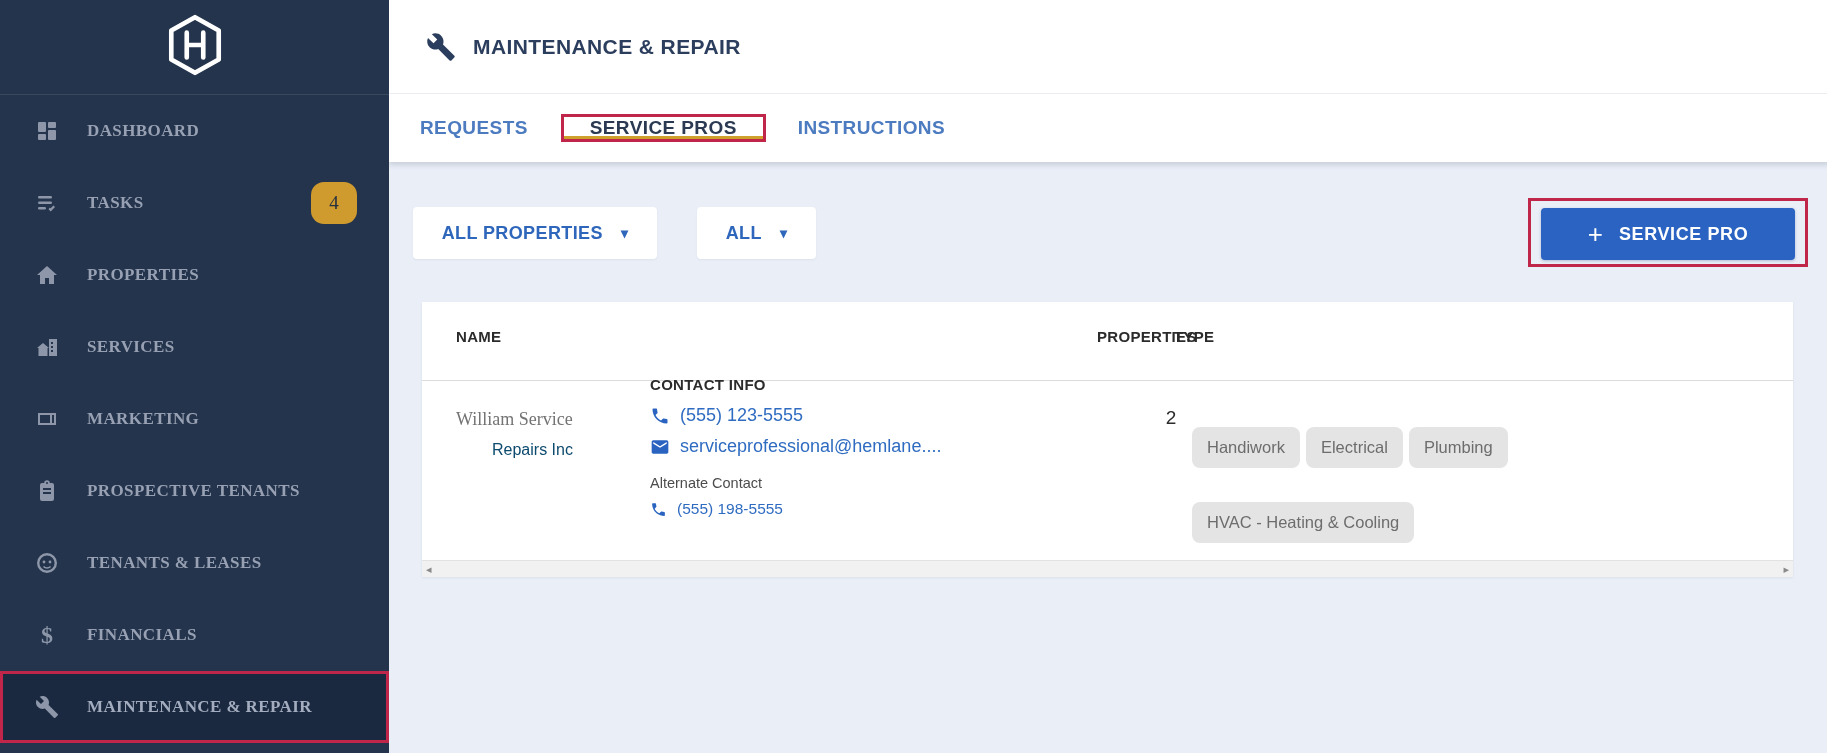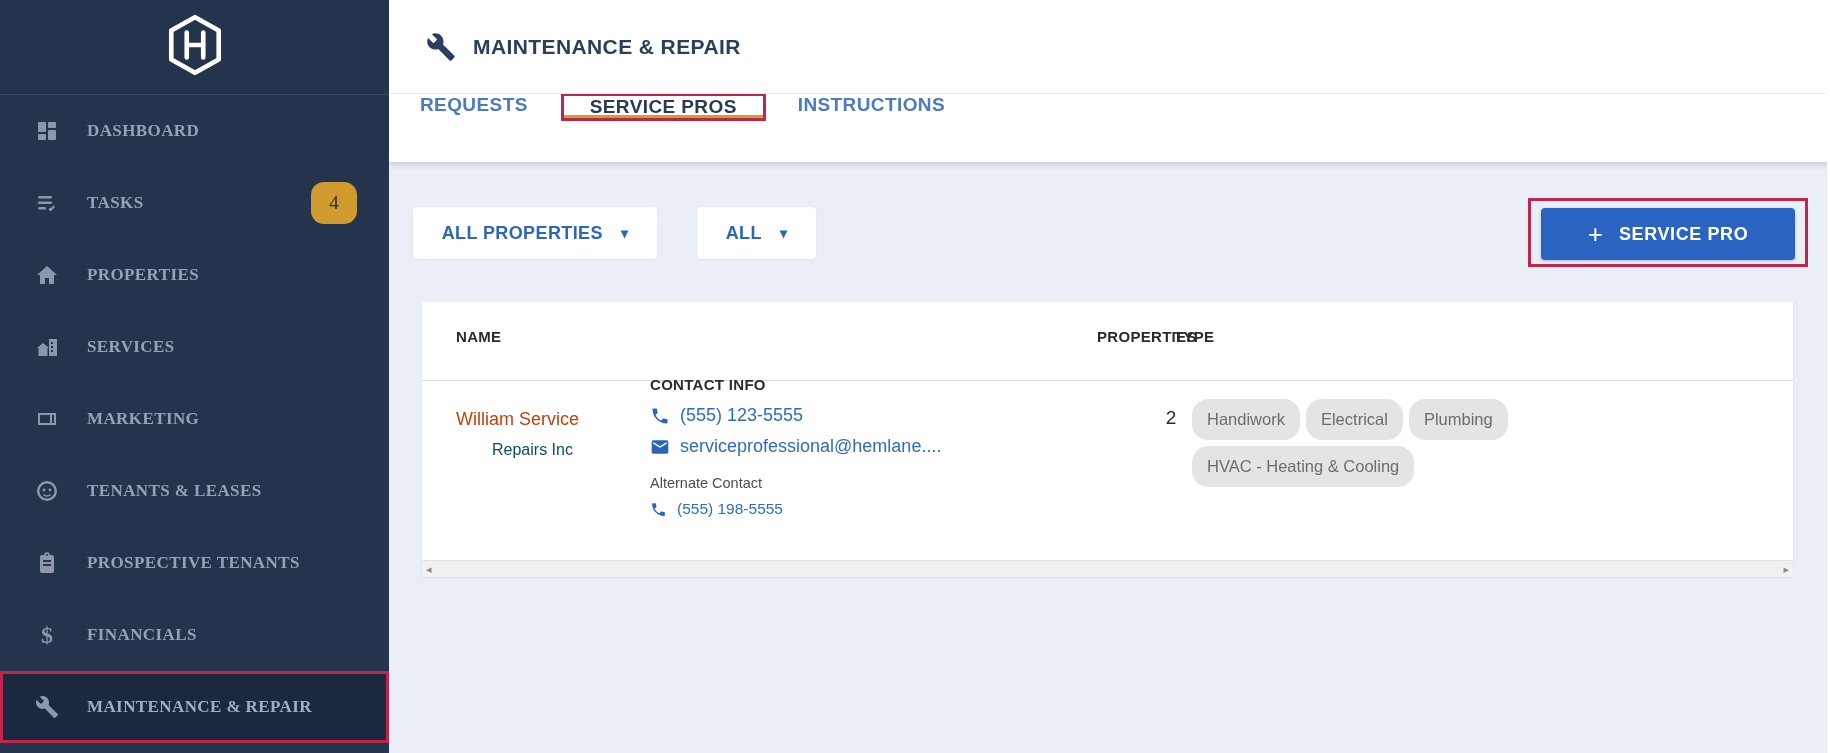--- a/index.html
+++ b/index.html
@@ -21,21 +21,21 @@
     background:#cf9a2e; border-radius:13px; display:flex; align-items:center; justify-content:center;
     color:#26313f; font-size:19px; font-weight:400; }
 
   
   .main { position:absolute; left:389px; top:0; width:1441px; height:753px; }
   .header { height:94px; background:#ffffff; display:flex; align-items:center; padding-left:37px; border-bottom:1px solid #ebedf1; position:relative; z-index:3; }
   .header .wrench { width:30px; height:30px; }
   .header .wrench svg { width:30px; height:30px; fill:#2c3e5d; }
   .page-title { margin-left:17px; font-size:21px; font-weight:700; letter-spacing:0.4px; color:#2c3e5d; }
 
-  .tabbar { height:68px; background:#ffffff; display:flex; align-items:flex-start; padding-left:31px;
+  .tabbar { height:68px; background:#ffffff; display:flex; align-items:center; padding-left:31px;
     box-shadow:0 3px 5px rgba(90,100,120,0.22); position:relative; z-index:2; }
   .tab { display:flex; align-items:center; font-size:19px; font-weight:700; letter-spacing:0.4px; color:#4c7bc0; cursor:pointer; }
   .tab.plain-1 { margin-right:33px; }
   .tab-annotation { border:3px solid #c0254a; margin-top:-1px; display:flex; align-items:stretch; }
   .tab.active { color:#2b3a52; padding:0 26px; position:relative;border-radius:18px; }
   .tab.active::after { content:""; position:absolute; left:0; right:0; bottom:0; height:3px; background:#d0a02c; }
   .tab.plain-2 { margin-left:32px; }
 
   .content { position:absolute; top:162px; left:0; right:0; bottom:0; background:#e9eef7; }
 
@@ -58,37 +58,37 @@
     box-shadow:0 1px 2px rgba(120,130,150,0.12); }
   .thead { position:relative; height:79px; border-bottom:1px solid #dcdcdc; }
   .th { position:absolute; top:26px; font-size:15px; font-weight:700; color:#2b2b2b; letter-spacing:0.3px; }
   .th-name { left:34px; }
   .th-contact { left:228px;margin-top:48px; }
   .th-properties { left:675px; }
   .th-type { left:752px; }
 
   .trow { position:relative; height:186px; }
   .cell-name { position:absolute; left:34px; top:28px; }
-  .link { color:#c2410c; font-size:18px; cursor:pointer; }
+  .link { color:#737373; font-size:18px; cursor:pointer;font-family:Liberation Serif, serif; }
   .name-link { display:block; }
   .company { margin-top:11px; font-size:16px; color:#0c4a6e;margin-left:36px; }
 
   .cell-contact { position:absolute; left:228px; top:24px; }
   .contact-line { display:flex; align-items:center; margin-bottom:10px; }
   .contact-line svg { width:20px; height:20px; fill:#2a64c0; margin-right:10px; flex:0 0 20px; }
   .contact-line .ctext { font-size:18px; color:#2f6cc1; cursor:pointer; }
   .alt-label { margin-top:18px; font-size:14.5px; color:#4c4c4c; }
   .contact-line.small { margin-top:9px; margin-bottom:0; }
   .contact-line.small svg { width:17px; height:17px; flex:0 0 17px; }
   .contact-line.small .ctext { font-size:15.5px; }
 
   .cell-properties { position:absolute; left:729px; top:26px; width:40px; text-align:center; font-size:19px; color:#2b2b2b; }
 
   .cell-type { position:absolute; left:770px; top:18px; width:320px; display:flex; flex-wrap:wrap; gap:6px 6px; }
-  .tag { background:#e4e4e4; border-radius:16px; padding:11px 15px; font-size:16.5px; color:#6d6d6d; white-space:nowrap; }
+  .tag { background:#e4e4e4; border-radius:8px; padding:11px 15px; font-size:16.5px; color:#6d6d6d; white-space:nowrap;margin-top:28px; }
 
   .hscrollbar { position:absolute; left:0; right:0; bottom:0; height:17px; background:#f1f1f1; border-top:1px solid #e2e2e2;
     display:flex; align-items:center; justify-content:space-between; padding:0 4px; cursor:pointer; }
   .scroll-arrow { font-size:11px; color:#8a8a8a; line-height:1; }
 
   .right-strip { position:absolute; right:0; top:0; width:3px; height:753px; background:#ffffff; z-index:10; }
 </style>
 </head>
 <body>
 
@@ -155,38 +155,38 @@
               <path d="M3 6h18v12H3z M5 8v8h10V8z M17 8h2v8h-2z" fill-rule="evenodd"></path>
               <rect x="6" y="11" width="8" height="2" fill="#24344c"></rect>
             </svg>
         </span>
         <span class="nlabel">MARKETING</span>
       </div>
 
       <div class="nav-item">
         <span class="nicon">
           <svg viewBox="0 0 24 24">
+              <path d="M17 4h-2.2a2.8 2.8 0 0 0-5.6 0H7a2 2 0 0 0-2 2v14a2 2 0 0 0 2 2h10a2 2 0 0 0 2-2V6a2 2 0 0 0-2-2zm-5-1a1 1 0 1 1 0 2 1 1 0 0 1 0-2z"></path>
+              <rect x="8" y="9" width="8" height="2" fill="#24344c"></rect>
+              <rect x="8" y="13" width="8" height="2" fill="#24344c"></rect>
+            </svg>
+        </span>
+        <span class="nlabel">PROSPECTIVE TENANTS</span>
+      </div>
+
+      <div class="nav-item">
+        <span class="nicon">
+          <svg viewBox="0 0 24 24">
               <path d="M12 2a10 10 0 1 0 0 20 10 10 0 0 0 0-20zm0 2.4a7.6 7.6 0 1 1 0 15.2 7.6 7.6 0 0 1 0-15.2z"></path>
               <circle cx="9" cy="11" r="1.4"></circle>
               <circle cx="15" cy="11" r="1.4"></circle>
               <path d="M9 15c1.8 1.6 4.2 1.6 6 0l1 1.1c-2.3 2.1-5.7 2.1-8 0z"></path>
             </svg>
         </span>
         <span class="nlabel">TENANTS &amp; LEASES</span>
-      </div>
-
-      <div class="nav-item">
-        <span class="nicon">
-          <svg viewBox="0 0 24 24">
-              <path d="M17 4h-2.2a2.8 2.8 0 0 0-5.6 0H7a2 2 0 0 0-2 2v14a2 2 0 0 0 2 2h10a2 2 0 0 0 2-2V6a2 2 0 0 0-2-2zm-5-1a1 1 0 1 1 0 2 1 1 0 0 1 0-2z"></path>
-              <rect x="8" y="9" width="8" height="2" fill="#24344c"></rect>
-              <rect x="8" y="13" width="8" height="2" fill="#24344c"></rect>
-            </svg>
-        </span>
-        <span class="nlabel">PROSPECTIVE TENANTS</span>
       </div>
 
       <div class="nav-item">
         <span class="nicon" style="font-size:24px;font-weight:700;color:#8d97a9;">$</span>
         <span class="nlabel">FINANCIALS</span>
       </div>
 
       <div class="nav-item active">
         <span class="nicon">
           <svg viewBox="0 0 24 24">

